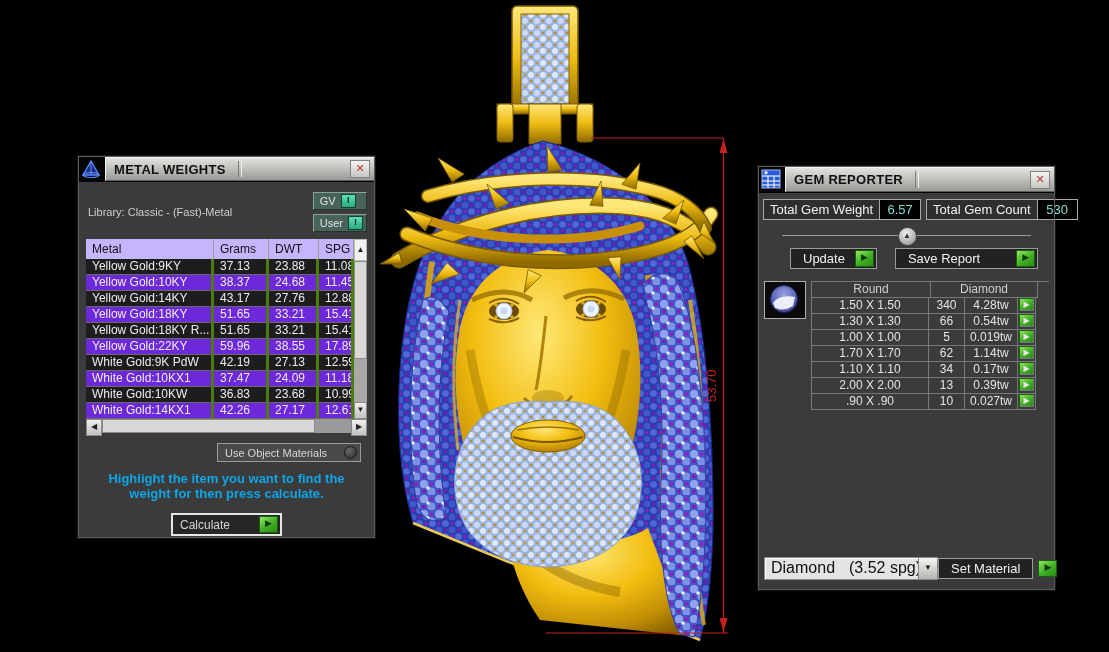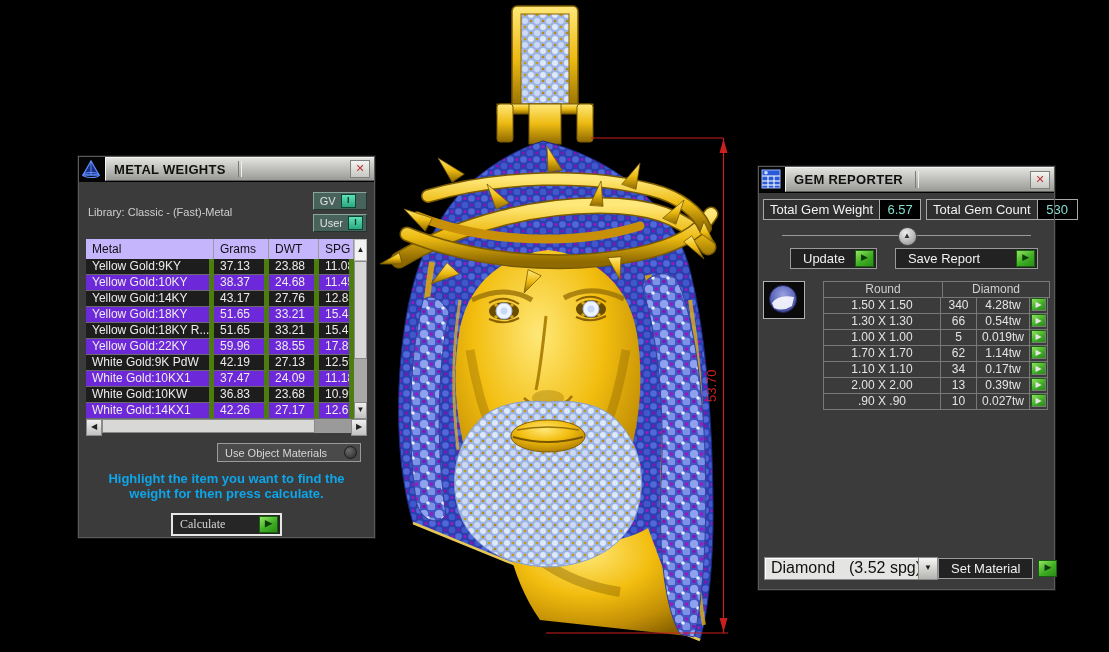--- a/index.html
+++ b/index.html
@@ -24,47 +24,47 @@
   .lib-label{font-size:11px;color:#cfcfcf;}
   .toggle-group{display:flex;gap:4px;flex-direction:column;}
   .toggle-btn{display:flex;align-items:center;gap:5px;background:#47635c;border:1px solid #8aa49c;border-right-color:#23332f;border-bottom-color:#23332f;padding:1px 3px 1px 6px;font-size:11px;color:#e2e2e2;}
   .toggle-ind{width:13px;height:12px;background:linear-gradient(#5fe0b8,#2aa87e);border:1px solid #0c4434;color:#063426;font-size:9px;font-weight:bold;line-height:11px;text-align:center;}
   .mtable-wrap{display:flex;margin:7px 8px 0 8px;}
   .mtable{width:268px;}
   .mhead{display:grid;grid-template-columns:128px 55px 50px 35px;background:#c4b5fd;}
   .mhead span{font-size:12px;color:#101010;padding:3px 0 3px 6px;border-right:1px solid #9a9a9a;white-space:nowrap;overflow:hidden;}
   .mrow{display:grid;grid-template-columns:128px 55px 50px 35px;height:16px;}
   .mrow.odd{background:#1d1d1d;} .mrow.even{background:#6d28d9;}
-  .mrow span{font-size:12px;color:#ececec;line-height:15px;padding-left:6px;border-right:5px solid #4d7c0f;border-bottom:1px solid #6a6a6a;white-space:nowrap;overflow:hidden;}
+  .mrow span{font-size:12px;color:#ececec;line-height:15px;padding-left:6px;border-right:3px solid #4d7c0f;border-bottom:1px solid #6a6a6a;white-space:nowrap;overflow:hidden;}
   .vscroll{width:15px;display:flex;flex-direction:column;background:#a8a8a8;}
   .scr-btn{height:15px;background:linear-gradient(#efefef,#c2c2c2);border:1px solid #8a8a8a;color:#222;font-size:8px;line-height:13px;text-align:center;flex:none;}
   .scr-btn.white{background:#f2f2f0;border-color:#bbb;height:20px;line-height:19px;}
   .vthumb{height:96px;background:#d8d8d6;border:1px solid #8a8a8a;}
   .hscroll{display:flex;height:14px;margin:0 8px;background:#9a9a9a;}
   .hthumb{flex:1;background:#d8d8d6;border:1px solid #8a8a8a;margin-right:36px;}
   .uom-row{display:flex;justify-content:flex-end;margin:10px 14px 0 0;}
   .uom-btn{display:flex;align-items:center;justify-content:space-between;width:132px;background:#4a4a4a;border:1px solid #9a9a9a;padding:2px 3px 2px 7px;font-size:11px;color:#d6d6d6;}
   .uom-dot{width:11px;height:11px;border-radius:50%;background:radial-gradient(circle at 35% 30%,#6a6a6a,#2a2a2a);border:1px solid #1a1a1a;}
   .instruction{margin:9px 14px 0 14px;text-align:center;font-size:13px;font-weight:bold;color:#0ea5e9;line-height:15px;}
-  .calc-row{display:flex;justify-content:center;margin-top:12px;font-family:Liberation Serif, serif;}
+  .calc-row{display:flex;justify-content:center;margin-top:12px;}
   .calc-btn{display:flex;align-items:center;justify-content:space-between;width:98px;background:#262626;border:2px solid #e6e6e4;padding:1px 2px 1px 7px;font-size:12px;color:#d6d6d6;}
   
   #gem-panel{left:757px;top:165px;width:297px;height:424px;}
   #gem-panel .titlebar{height:27px;}
   .totals-row{display:flex;gap:5px;margin:6px 5px 0 5px;}
   .totbox{display:flex;border:1px solid #a8a8a8;flex:none;}
   .tot-label{background:#2e2e2e;color:#f2f2f2;font-size:13px;padding:2px 6px;white-space:nowrap;}
   .tot-value{background:#000;color:#86ddd0;font-size:13px;padding:2px 0;text-align:center;border-left:1px solid #a8a8a8;}
   .slider-row{position:relative;height:18px;margin:7px 24px 0 24px;}
   .slider-line{position:absolute;left:0;right:0;top:8px;height:1px;background:#9a9a9a;}
   .slider-knob{position:absolute;left:50%;top:0;width:17px;height:17px;margin-left:-9px;border-radius:50%;background:radial-gradient(circle at 40% 30%,#f0f0f0,#8a8a8a);border:1px solid #4a4a4a;color:#333;font-size:8px;line-height:16px;text-align:center;}
   .gbtn-row{display:flex;gap:18px;margin:3px 0 7px 32px;}
   .dark-btn{display:flex;align-items:center;background:#222;border:1px solid #9a9a9a;padding:1px 2px;}
   .dark-btn .lbl{font-size:13px;color:#f0f0f0;padding:1px 10px;white-space:nowrap;}
-  .gem-area{display:flex;margin:12px 6px 0 6px;gap:18px;align-items:flex-start;justify-content:center;}
+  .gem-area{display:flex;margin:12px 6px 0 6px;gap:5px;align-items:flex-start;}
   .gem-thumb{width:40px;height:36px;background:#0a0a0a;border:1px solid #b0b0b0;flex:none;}
   .gtable{width:239px;border-top:1px solid #787878;}
   .ghead{display:flex;height:16px;}
   .ghead span{font-size:12px;color:#cfcfcf;text-align:center;line-height:15px;border-right:1px solid #787878;border-bottom:1px solid #787878;}
   .gh-round{width:118px;border-left:1px solid #787878;}
   .gh-diamond{width:106px;}
   .grow{display:grid;grid-template-columns:118px 36px 53px 18px;height:16px;align-items:center;}
   .grow span{font-size:12px;color:#e4e4e4;line-height:15px;border-right:1px solid #787878;border-bottom:1px solid #787878;height:16px;box-sizing:border-box;}
   .g-size{text-align:center;border-left:1px solid #787878;}
   .g-count{text-align:center;}

